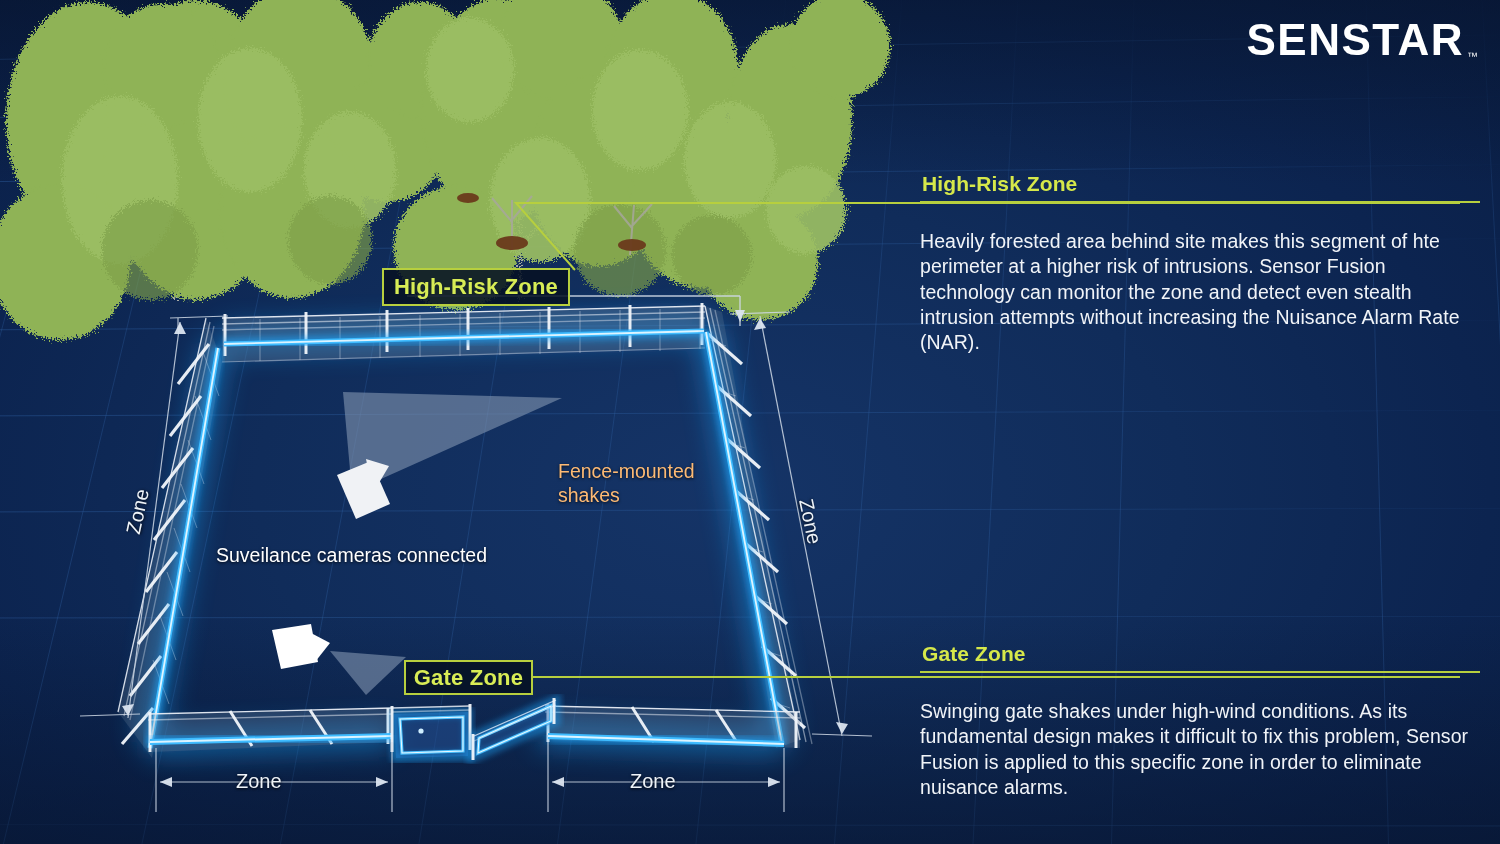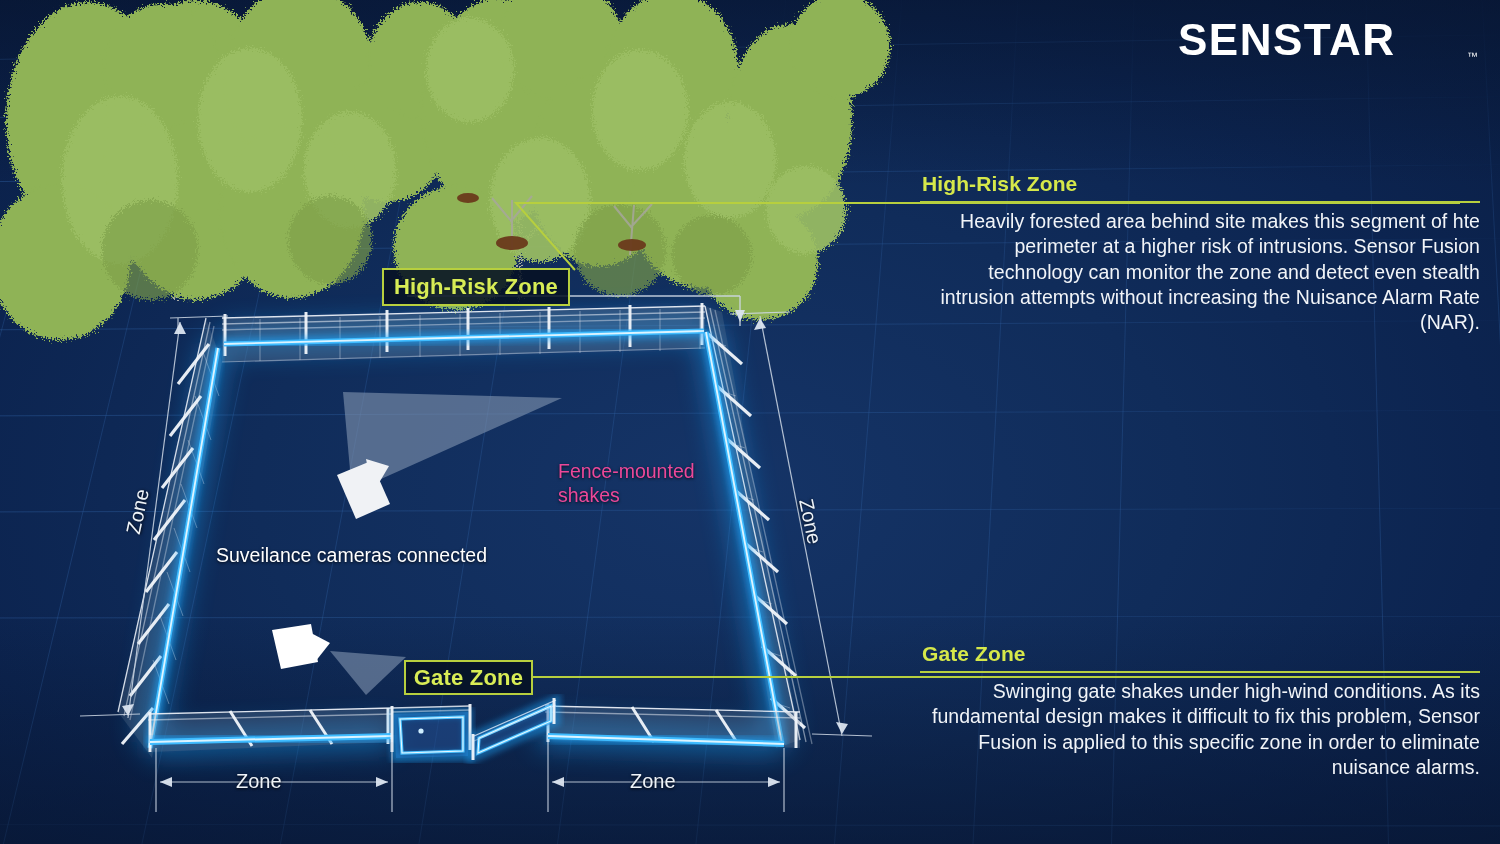--- a/index.html
+++ b/index.html
@@ -12,44 +12,44 @@
   .bg-base{position:absolute;inset:0;
     background:
       radial-gradient(1100px 700px at 48% 58%, #153467 0%, #102c5a 42%, #0c2450 70%, #0a1e44 100%);
   }
   .bg-vign{position:absolute;inset:0;
     background:linear-gradient(180deg, rgba(6,18,42,.55) 0%, rgba(6,18,42,0) 22%, rgba(6,18,42,0) 72%, rgba(6,18,42,.55) 100%);}
   .grid-svg{position:absolute;inset:0;}
 
   
   .logo{position:absolute;left:1178px;top:12px;width:300px;height:56px;
-        display:flex;align-items:center;justify-content:space-between;gap:33px;}
+        display:flex;align-items:center;justify-content:flex-end;}
   .logo-txt{font-size:44px;font-weight:bold;letter-spacing:1.5px;color:#ffffff;
             font-family:"Liberation Sans",sans-serif;line-height:1;}
   .logo-tm{font-size:11px;color:#ffffff;margin-left:3px;align-self:flex-end;
            margin-bottom:6px;font-weight:normal;}
 
   
   .panel{position:absolute;width:560px;}
   .panel-title{color:#d6e84a;font-size:21px;font-weight:bold;line-height:1.1;
                margin:0 0 6px 2px;letter-spacing:.1px;}
   .panel-rule{height:2px;background:#b7cf3e;width:100%;}
-  .panel-body{color:#f1f4f8;font-size:19.5px;line-height:1.30;margin-top:6px;
-              letter-spacing:.05px;text-align:right;}
+  .panel-body{color:#f1f4f8;font-size:19.5px;line-height:1.30;margin-top:26px;
+              letter-spacing:.05px;}
 
   
   .badge{position:absolute;border:2px solid #b7cf3e;background:rgba(6,17,35,.88);
          color:#d8ec55;font-size:22px;font-weight:bold;
          display:flex;align-items:center;justify-content:center;
          letter-spacing:.2px;box-sizing:border-box;}
 
   
   .lbl{position:absolute;color:#ffffff;font-size:19.5px;line-height:1.22;font-weight:normal;
        text-shadow:0 1px 3px rgba(0,0,0,.8);}
-  .lbl-blue{position:absolute;color:#ec4899;font-size:19.5px;line-height:1.22;
+  .lbl-blue{position:absolute;color:#fdba74;font-size:19.5px;line-height:1.22;
             text-shadow:0 1px 3px rgba(0,0,0,.75);}
   .zone-dim{position:absolute;color:#eef3f8;font-size:20px;
             text-shadow:0 1px 3px rgba(0,0,0,.85);white-space:nowrap;}
   .zone-dim.rot-l{transform:rotate(-78deg);transform-origin:center;}
   .zone-dim.rot-r{transform:rotate(78deg);transform-origin:center;}
 
   svg.layer{position:absolute;left:0;top:0;width:1500px;height:844px;overflow:visible;}
   svg.layer *{shape-rendering:geometricPrecision;}
 </style>
 </head>

